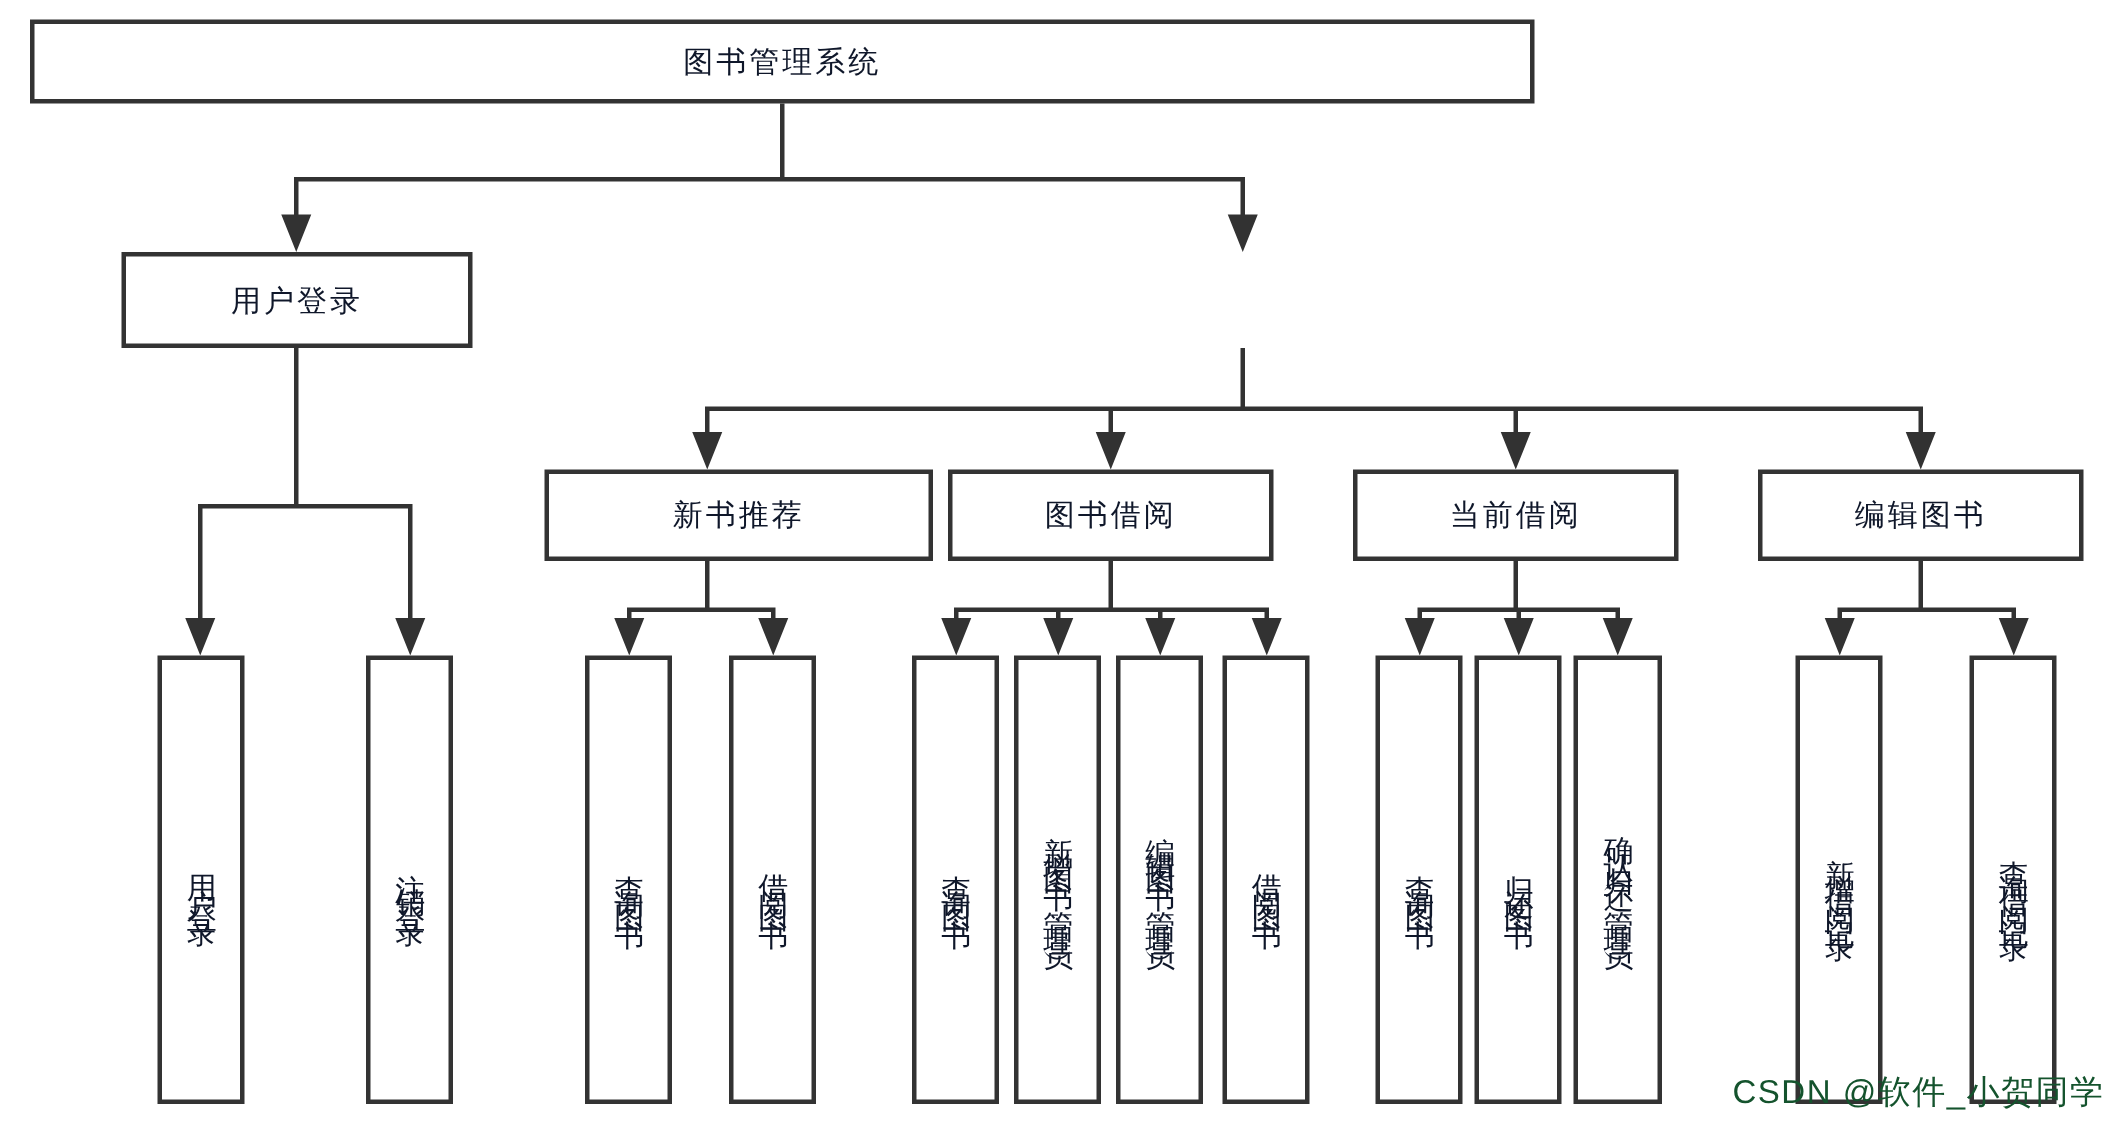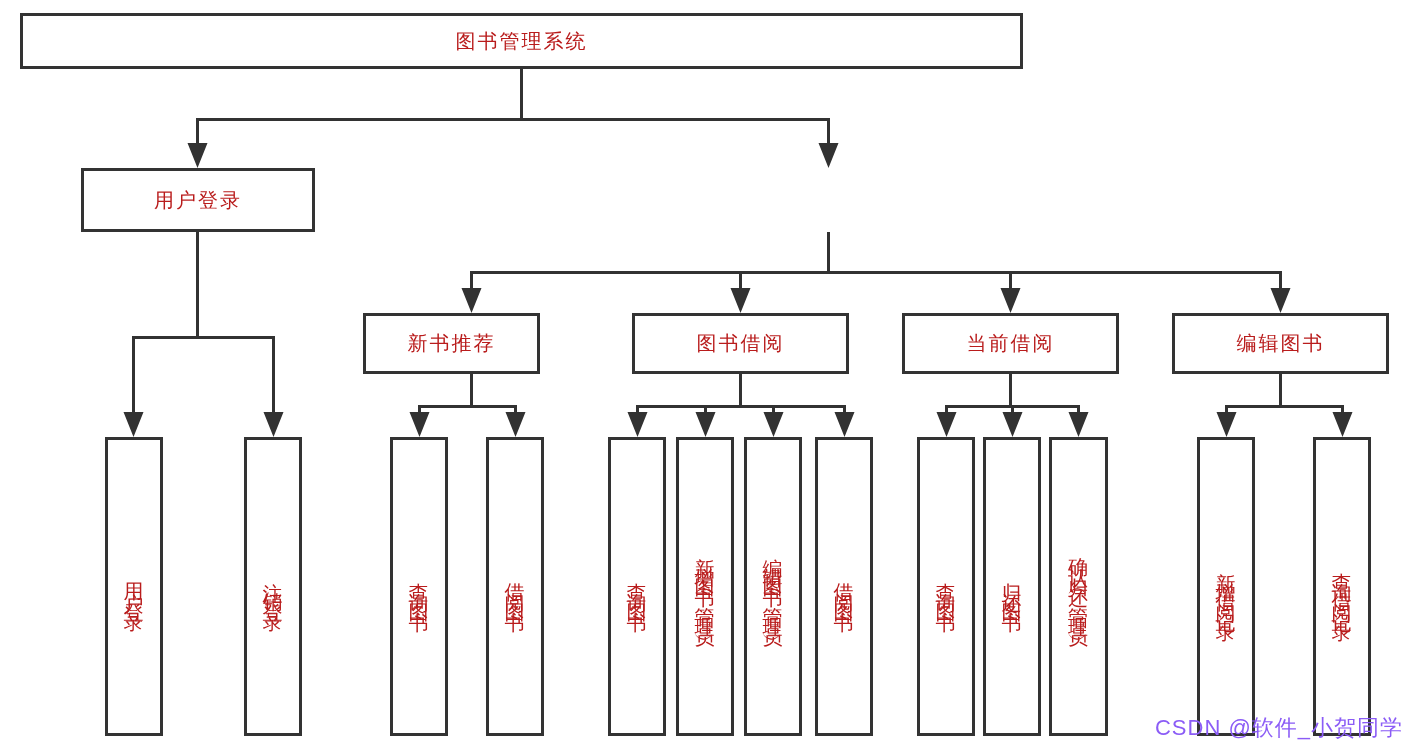--- a/index.html
+++ b/index.html
@@ -9,21 +9,21 @@
     height: 747px;
     background: #ffffff;
     font-family: "Liberation Sans", "DejaVu Sans", sans-serif;
     overflow: hidden;
   }
   .box {
     position: absolute;
     box-sizing: border-box;
     border: 3px solid #333333;
     background: #ffffff;
-    color: #b91c1c;
+    color: #0f172a;
     display: flex;
     align-items: center;
     justify-content: center;
     z-index: 2;
   }
   .h-box {
     font-size: 20px;
     letter-spacing: 2px;
     text-align: center;
   }
@@ -40,21 +40,21 @@
     z-index: 1;
   }
   .conn { stroke: #323232; stroke-width: 3; fill: none; }
   .arrow { fill: #323232; stroke: none; }
   #watermark {
     position: absolute;
     right: 2px;
     top: 713px;
     font-size: 22px;
     letter-spacing: 1px;
-    color: #8b5cf6;
+    color: #14532d;
     z-index: 3;
     white-space: nowrap;
   }
 </style>
 </head>
 <body>
 
 <div id="canvas">
 
   <svg id="connector-layer" width="1405" height="747" viewBox="0 0 1405 747">
@@ -83,21 +83,21 @@
              M1002.5 412 H1022.5 L1012.5 437 Z
              M1068.5 412 H1088.5 L1078.5 437 Z
              M1216.5 412 H1236.5 L1226.5 437 Z
              M1332.5 412 H1352.5 L1342.5 437 Z"></path>
   </svg>
 
   <div class="box h-box" style="left:20px; top:13px; width:1003px; height:56px;">图书管理系统</div>
 
   <div class="box h-box" style="left:81px; top:168px; width:234px; height:64px;">用户登录</div>
 
-  <div class="box h-box" style="left:363px; top:313px; width:177px; height:61px;font-family:Liberation Mono, monospace;">新书推荐</div>
+  <div class="box h-box" style="left:363px; top:313px; width:259px; height:61px;font-family:Liberation Mono, monospace;">新书推荐</div>
   <div class="box h-box" style="left:632px; top:313px; width:217px; height:61px;">图书借阅</div>
   <div class="box h-box" style="left:902px; top:313px; width:217px; height:61px;">当前借阅</div>
   <div class="box h-box" style="left:1172px; top:313px; width:217px; height:61px;">编辑图书</div>
 
   <div class="box v-box" style="left:105px; top:437px; width:58px; height:299px;">用户登录</div>
   <div class="box v-box" style="left:244px; top:437px; width:58px; height:299px;">注销登录</div>
 
   <div class="box v-box" style="left:390px; top:437px; width:58px; height:299px;">查询图书</div>
   <div class="box v-box" style="left:486px; top:437px; width:58px; height:299px;">借阅图书</div>
 

